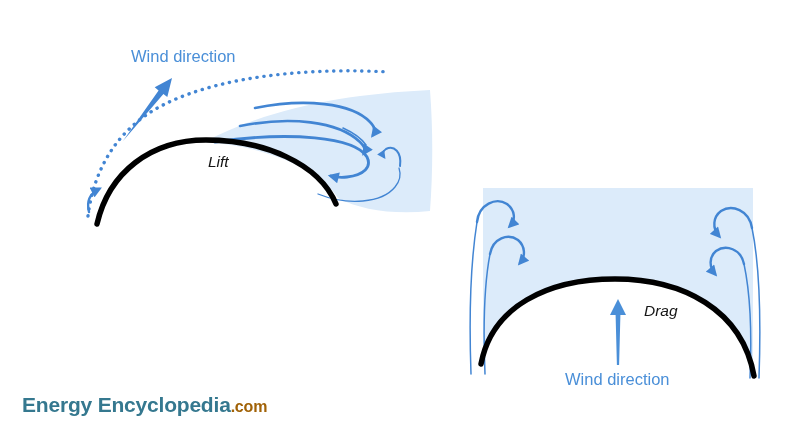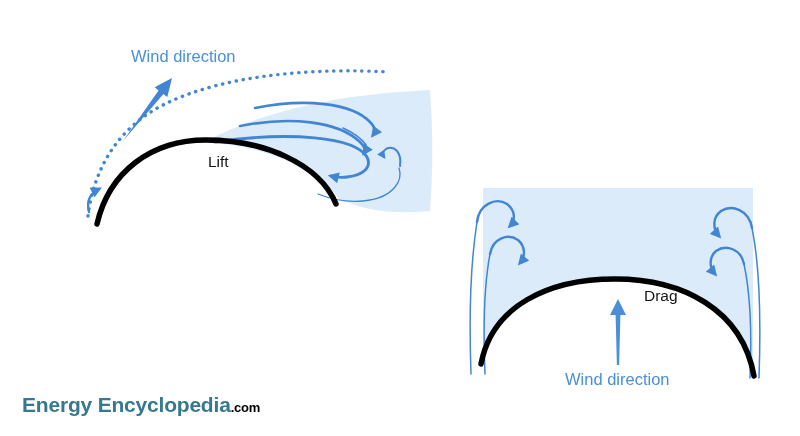--- a/index.html
+++ b/index.html
@@ -3,28 +3,28 @@
 <meta charset="utf-8">
 <style>
   html,body{margin:0;padding:0;background:#fff;}
   .stage{
     position:relative;width:800px;height:436px;background:#ffffff;overflow:hidden;
     font-family:"Liberation Sans","DejaVu Sans",sans-serif;
   }
   .stage svg{position:absolute;left:0;top:0;}
   .lbl{position:absolute;white-space:nowrap;line-height:1.1;}
   .lbl-blue{color:#4a8fd8;font-size:16.5px;}
-  .lbl-black{color:#151515;font-size:15.5px;}
+  .lbl-black{color:#151515;font-size:15.5px;font-style:italic;}
   .wind-label-lift{left:131px;top:47px;}
   .lift-label{left:208px;top:153px;}
-  .drag-label{left:644px;top:287px;}
+  .drag-label{left:644px;top:302px;}
   .wind-label-drag{left:565px;top:370px;}
   .logo{position:absolute;left:14px;top:393px;font-weight:bold;letter-spacing:-0.2px;}
   .logo .name{font-size:21px;color:#35788f;margin-left:8px;}
-  .logo .tld{font-size:13px;color:#000000;}
+  .logo .tld{font-size:16px;color:#a16207;}
 </style>
 </head>
 <body>
 
 <div class="stage">
 
   <svg width="800" height="436" viewBox="0 0 800 436">
     <defs>
       <marker id="mMed" viewBox="0 0 10 10" refX="7" refY="5" markerWidth="12" markerHeight="11" orient="auto" markerUnits="userSpaceOnUse">
         <path d="M0,0 L10,5 L0,10 Z" fill="#4285d3"></path>

